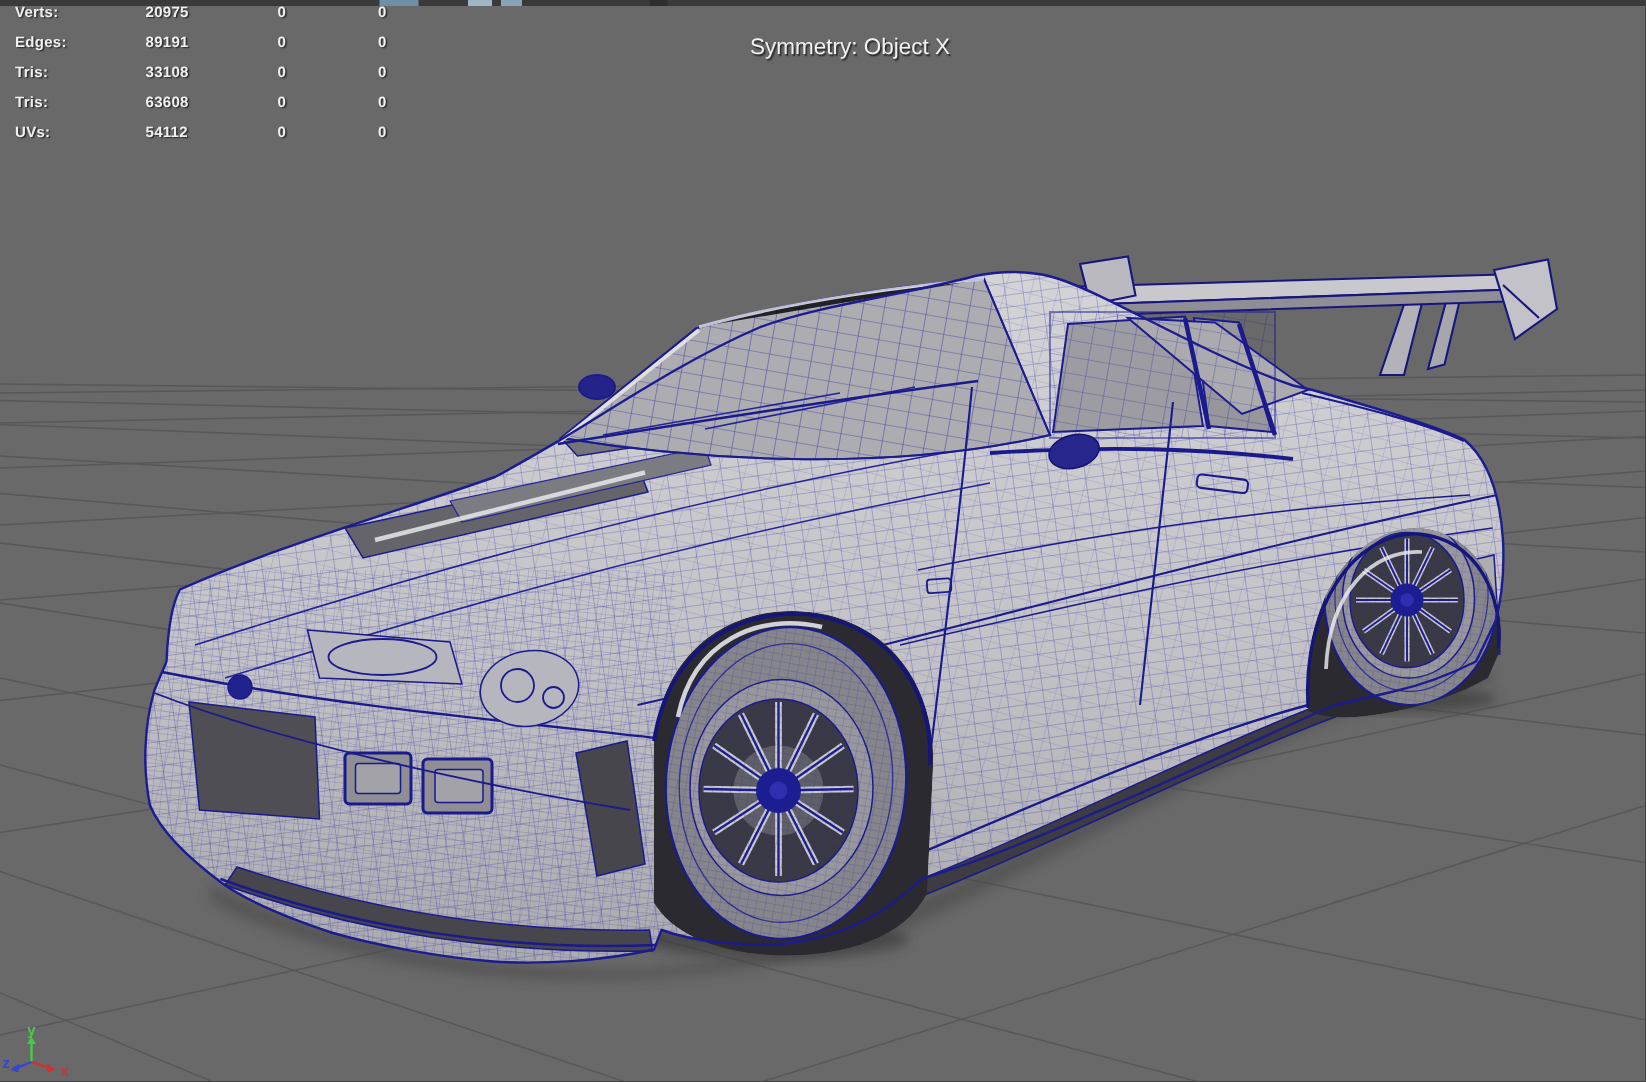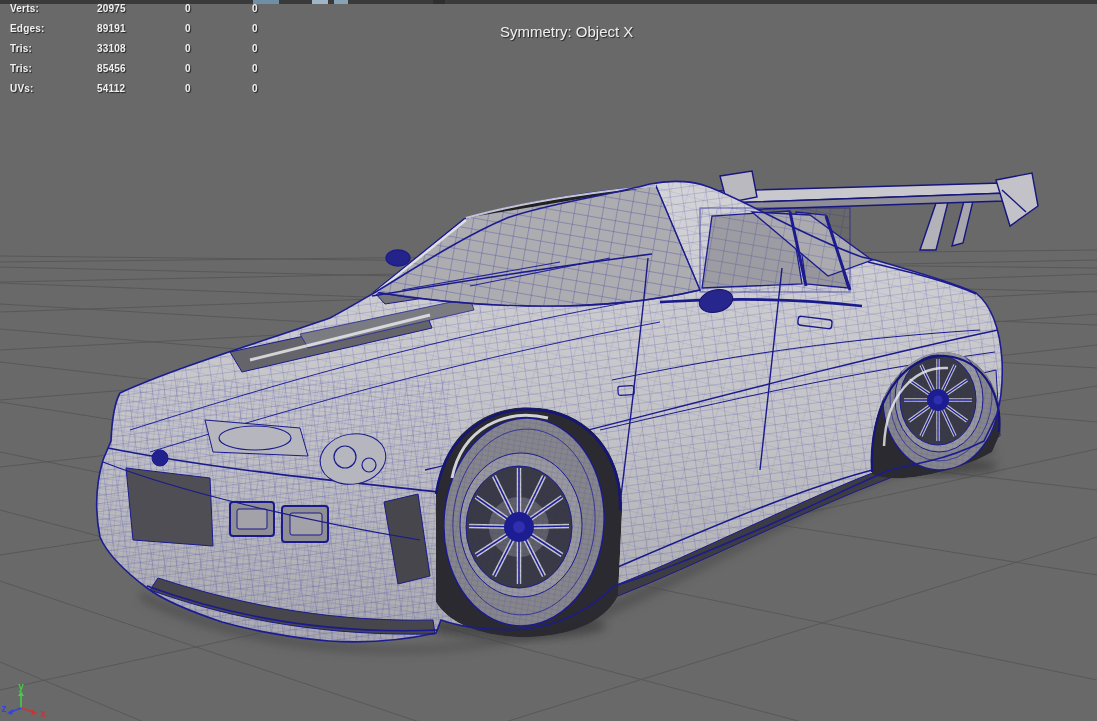--- a/index.html
+++ b/index.html
@@ -319,21 +319,21 @@
       <span class="c3">0</span>
     </div>
     <div class="hud-row r2">
       <span class="c0">Tris:</span>
       <span class="c1">33108</span>
       <span class="c2">0</span>
       <span class="c3">0</span>
     </div>
     <div class="hud-row r3">
       <span class="c0">Tris:</span>
-      <span class="c1">85456</span>
+      <span class="c1">63608</span>
       <span class="c2">0</span>
       <span class="c3">0</span>
     </div>
     <div class="hud-row r4">
       <span class="c0">UVs:</span>
       <span class="c1">54112</span>
       <span class="c2">0</span>
       <span class="c3">0</span>
     </div>
   </div>

